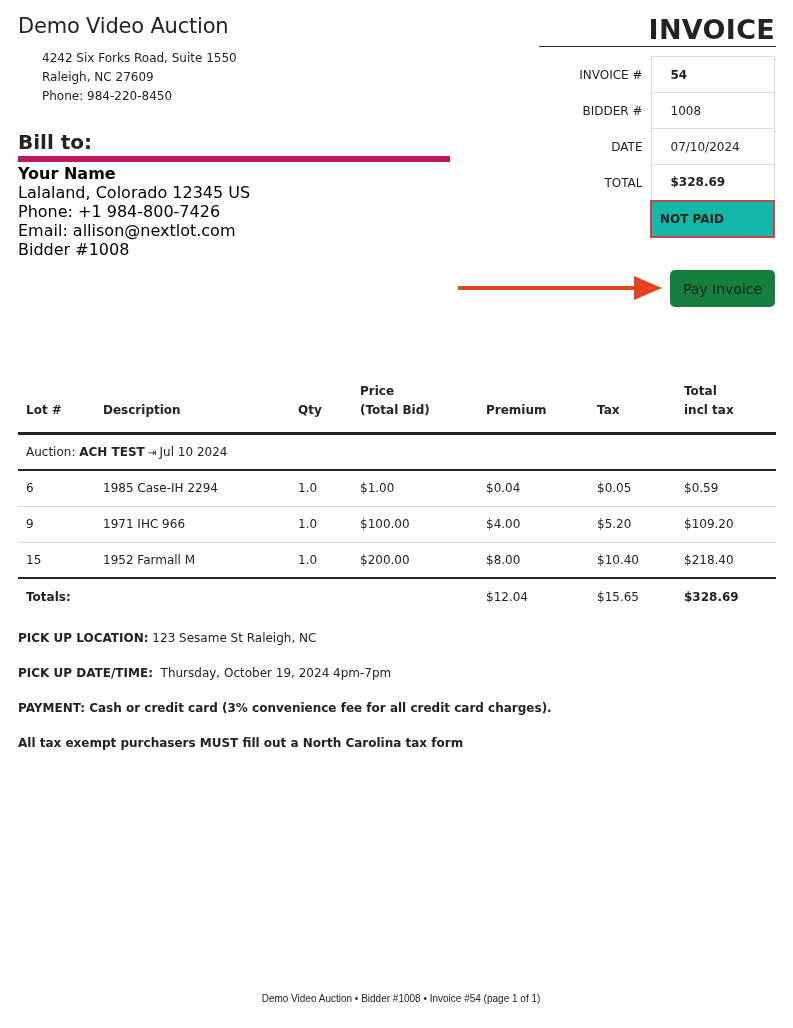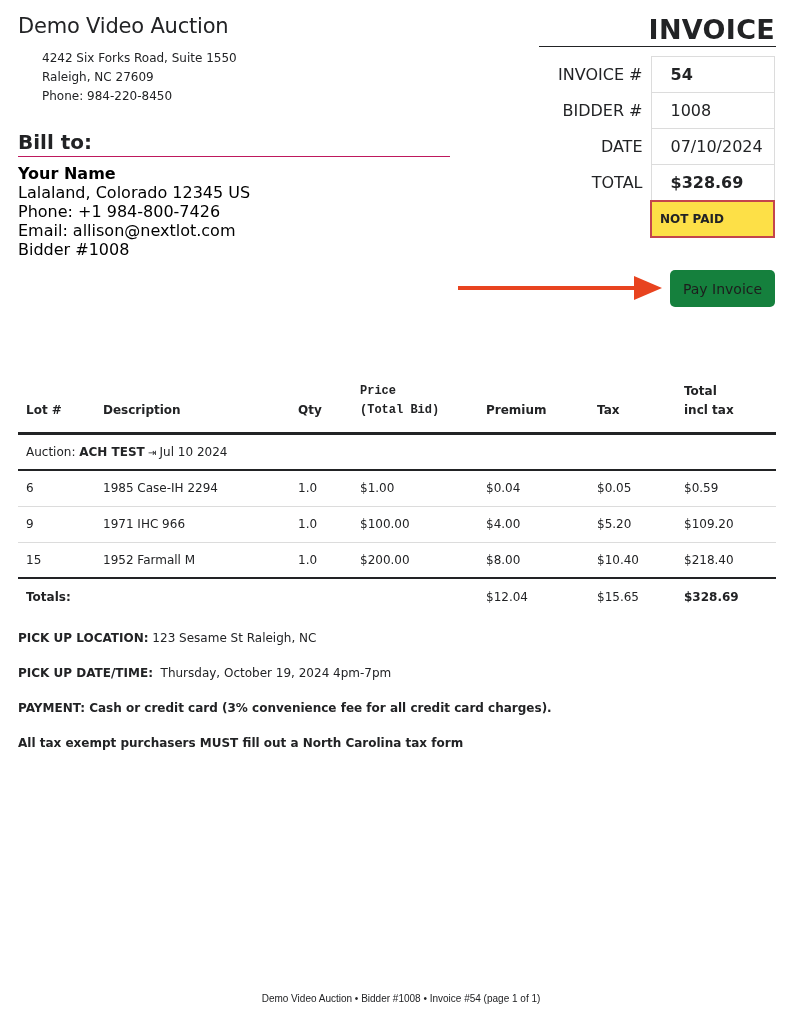--- a/index.html
+++ b/index.html
@@ -6,44 +6,44 @@
     html, body { width: 793px; height: 1028px; background: #ffffff; }
     body { font-family: "DejaVu Sans", sans-serif; color: #222325; position: relative; overflow: hidden; }
 
     .company-name { position: absolute; left: 18px; top: 14px; font-size: 21px; font-weight: normal; color: #222325; letter-spacing: -0.2px; }
     .company-addr { position: absolute; left: 18px; top: 49px; font-size: 12px; line-height: 19px; color: #222325; margin-left: 24px; }
 
     .invoice-title { position: absolute; right: 18px; top: 14px; font-size: 27px; font-weight: bold; color: #222325; letter-spacing: 0.3px; }
     .invoice-rule { position: absolute; left: 539px; top: 46px; width: 237px; height: 1px; background: #222325; }
 
     .meta-table { position: absolute; left: 539px; top: 56px; width: 236px; border-collapse: collapse; }
-    .meta-table td { height: 36px; font-size: 16px; vertical-align: middle; }
+    .meta-table td { height: 36px; font-size: 12px; vertical-align: middle; }
     .meta-table td.label { width: 112px; text-align: right; padding-right: 8px; color: #222325; }
     .meta-table td.value { border: 1px solid #dcdcdc; padding-left: 19px; color: #222325; }
     .meta-table td.value.bold { font-weight: bold; }
-    .meta-table td.status { background: #fde047; border: 2px solid #c4454c; font-weight: bold; font-size: 12px; padding-left: 8px; }
+    .meta-table td.status { background: #14b8a6; border: 2px solid #c4454c; font-weight: bold; font-size: 12px; padding-left: 8px; }
 
-    .billto-heading { position: absolute; left: 18px; top: 130px; width: 432px; font-size: 20px; color: #222325; border-bottom: 1px solid #be185d; padding-bottom: 1px; line-height: 25px; }
+    .billto-heading { position: absolute; left: 18px; top: 130px; width: 432px; font-size: 20px; color: #222325; border-bottom: 6px solid #be185d; padding-bottom: 1px; line-height: 25px; }
     .billto-block { position: absolute; left: 18px; top: 164px; font-size: 16px; line-height: 19px; color: #000000; }
     .billto-block .name { font-weight: bold; }
 
     .arrow { position: absolute; left: 458px; top: 276px; width: 204px; height: 24px; }
     .pay-button { position: absolute; left: 670px; top: 270px; width: 105px; height: 37px; background: #15803d; border-radius: 5px; border: none; font-family: "DejaVu Sans", sans-serif; font-size: 14px; color: #1d1d1d; display: flex; align-items: center; justify-content: center; cursor: pointer; }
 
     .items-table { position: absolute; left: 18px; top: 380px; width: 758px; border-collapse: collapse; font-size: 12px; }
     .items-table th { text-align: left; font-weight: bold; vertical-align: bottom; padding: 0 8px 12px 8px; line-height: 19px; border-bottom: 3px solid #222325; height: 53px; }
     .items-table td { padding: 0 8px; height: 36px; vertical-align: middle; border-bottom: 1px solid #dcdcdc; }
     .items-table tr.auction-row td { border-bottom: 2px solid #222325; height: 37px; }
     .items-table tr.last-item td { border-bottom: 2px solid #222325; margin-top: 24px; }
     .items-table tr.totals-row td { border-bottom: none; font-weight: normal; height: 37px; }
     .items-table tr.totals-row td.bold { font-weight: bold; }
     .col-lot { width: 77px; }
     .col-desc { width: 195px; }
     .col-qty { width: 62px; }
-    .col-price { width: 126px; font-family: Liberation Mono, monospace; }
+    .col-price { width: 126px; }
     .col-prem { width: 111px; }
     .col-tax { width: 87px; }
 
     .notes { position: absolute; left: 18px; top: 630px; font-size: 12px; color: #222325; }
     .notes p { height: 35px; line-height: 16px; }
     .notes .b { font-weight: bold; }
 
     .footer { position: absolute; left: 0; width: 790px; top: 993px; text-align: center; font-family: "Liberation Sans", sans-serif; font-size: 10px; color: #222325; padding-left: 12px; }
   </style>
 </head>

